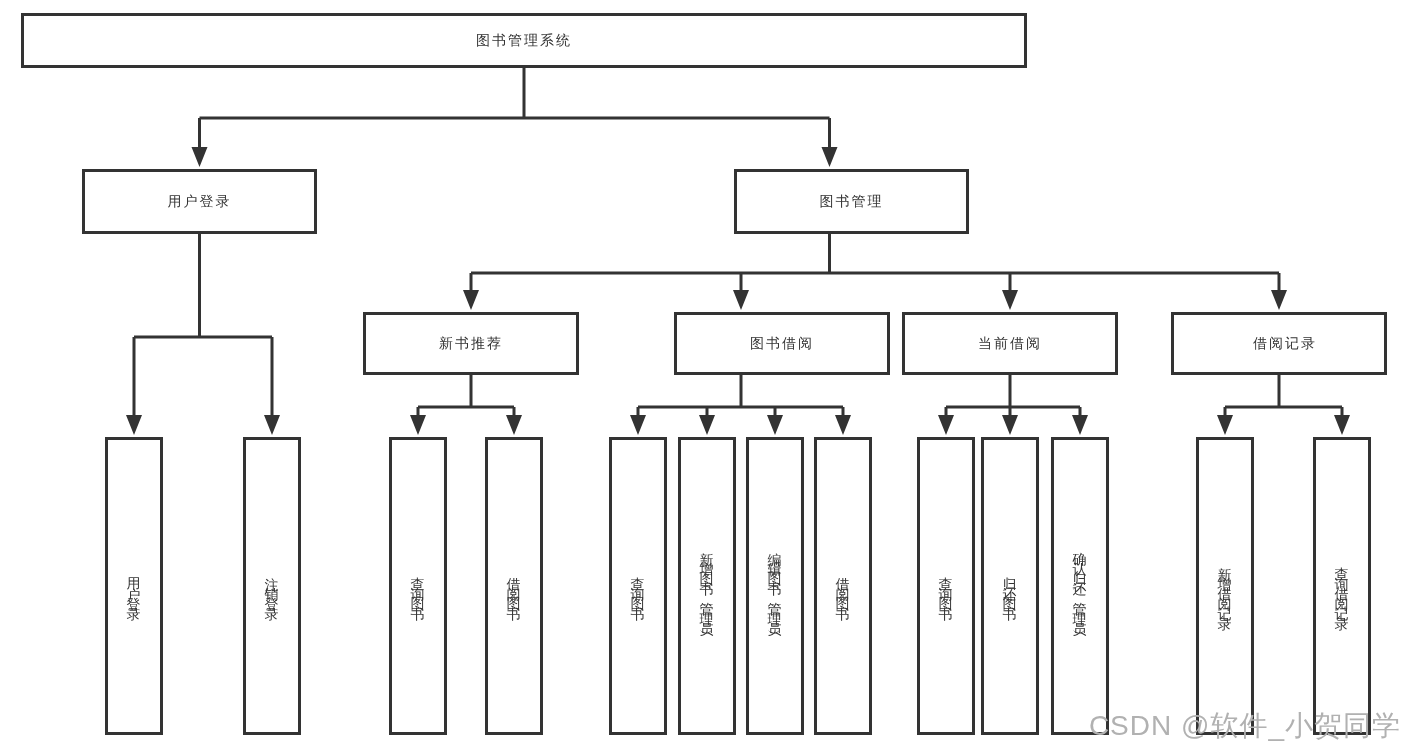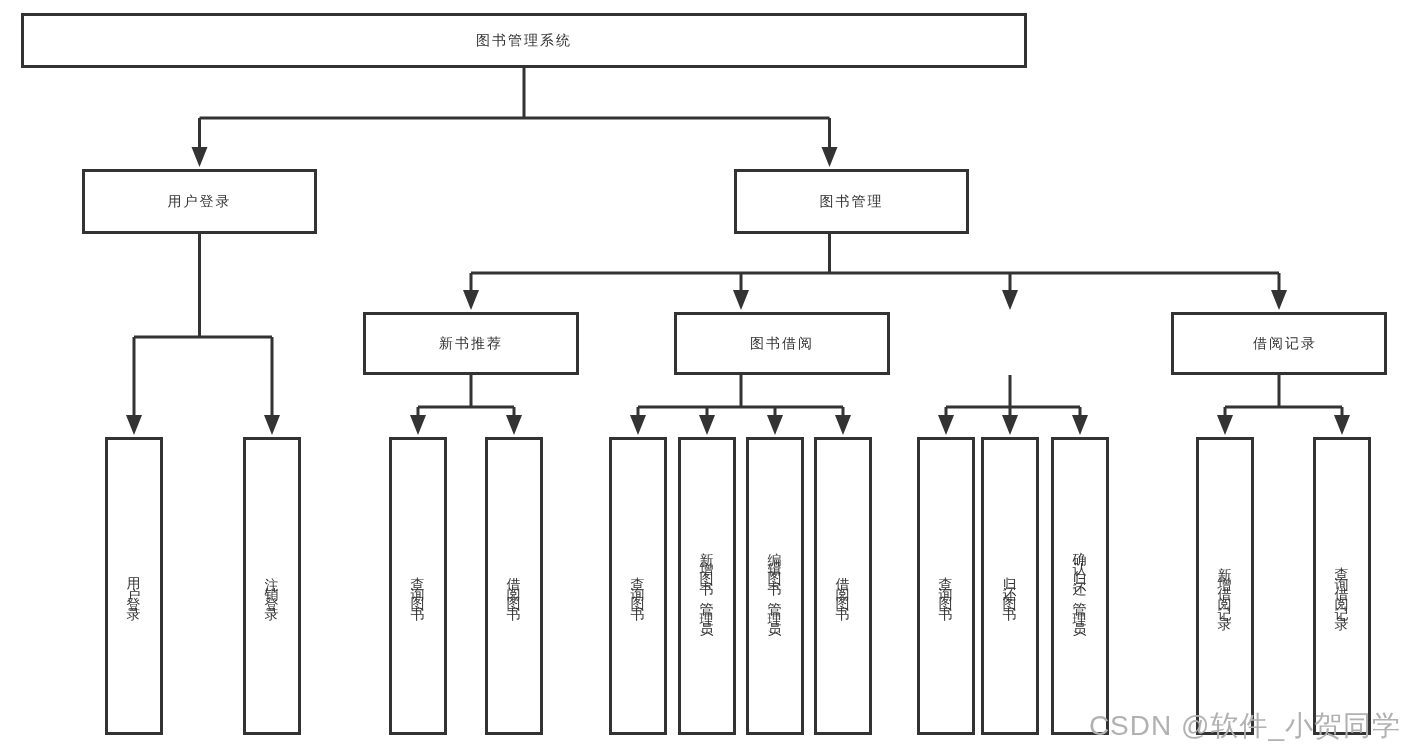--- a/index.html
+++ b/index.html
@@ -142,20 +142,23 @@
   <div class="node l2b">
     <span>图书管理</span>
   </div>
 
   <div class="node l3 l3a">
     <span>新书推荐</span>
   </div>
   <div class="node l3 l3b">
     <span>图书借阅</span>
   </div>
+  <div class="node l3 l3c">
+    <span>当前借阅</span>
+  </div>
   <div class="node l3 l3d">
     <span>借阅记录</span>
   </div>
 
   <div class="node leaf lf1">
     <span>用户登录</span>
   </div>
   <div class="node leaf lf2">
     <span>注销登录</span>
   </div>

